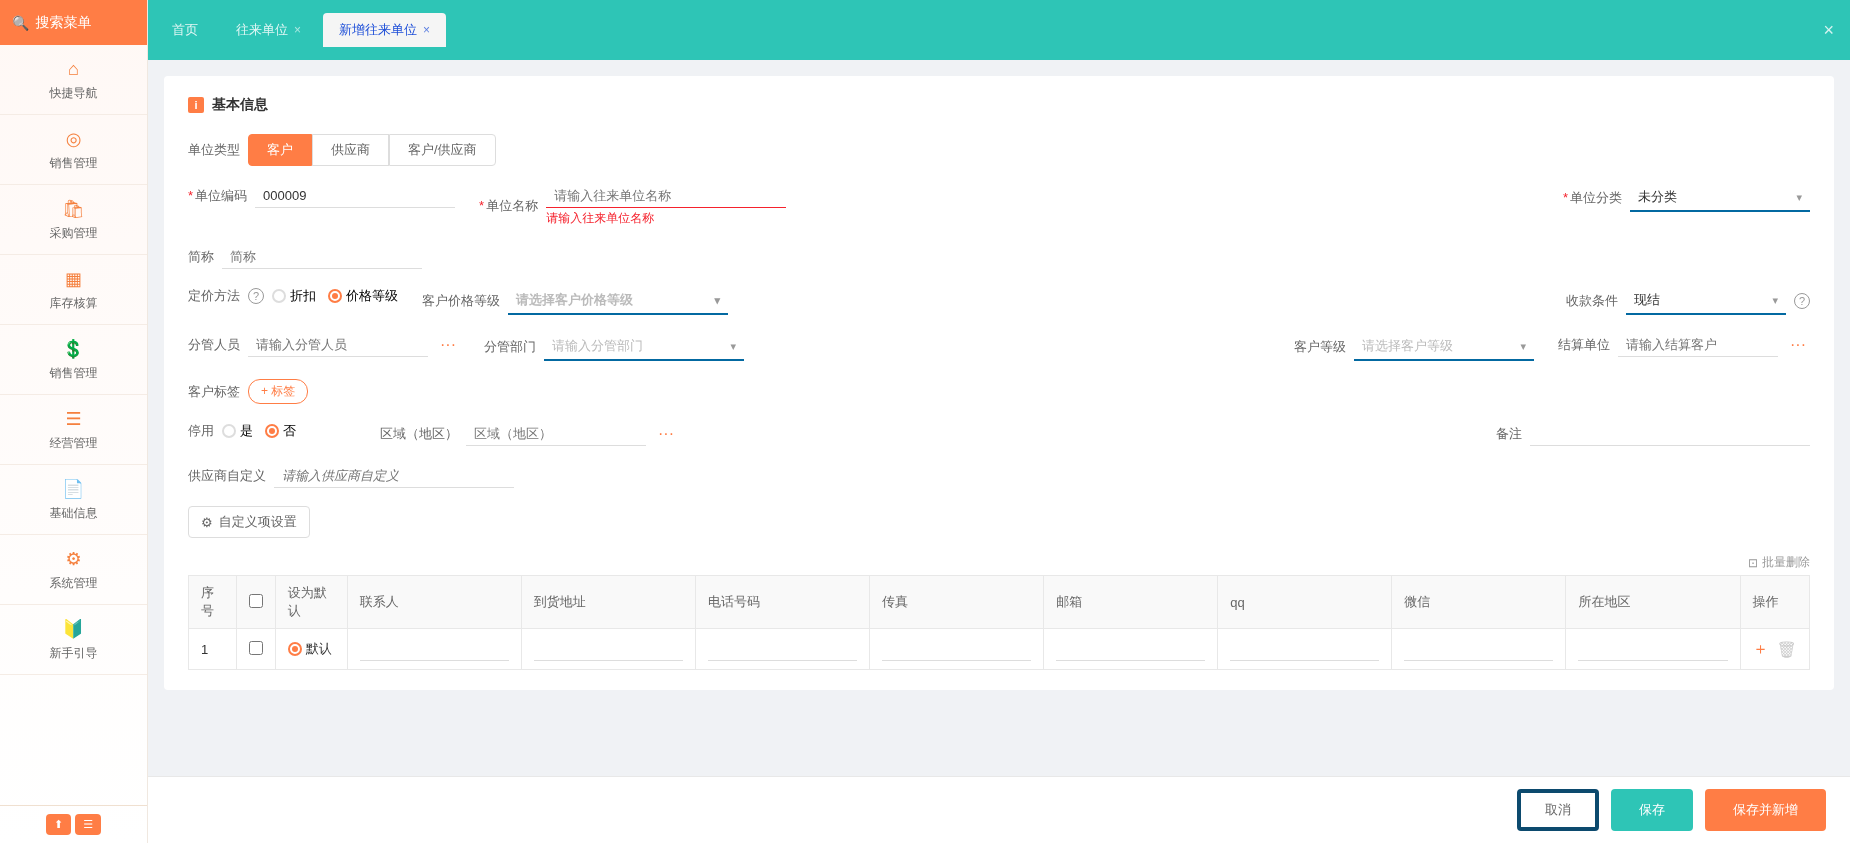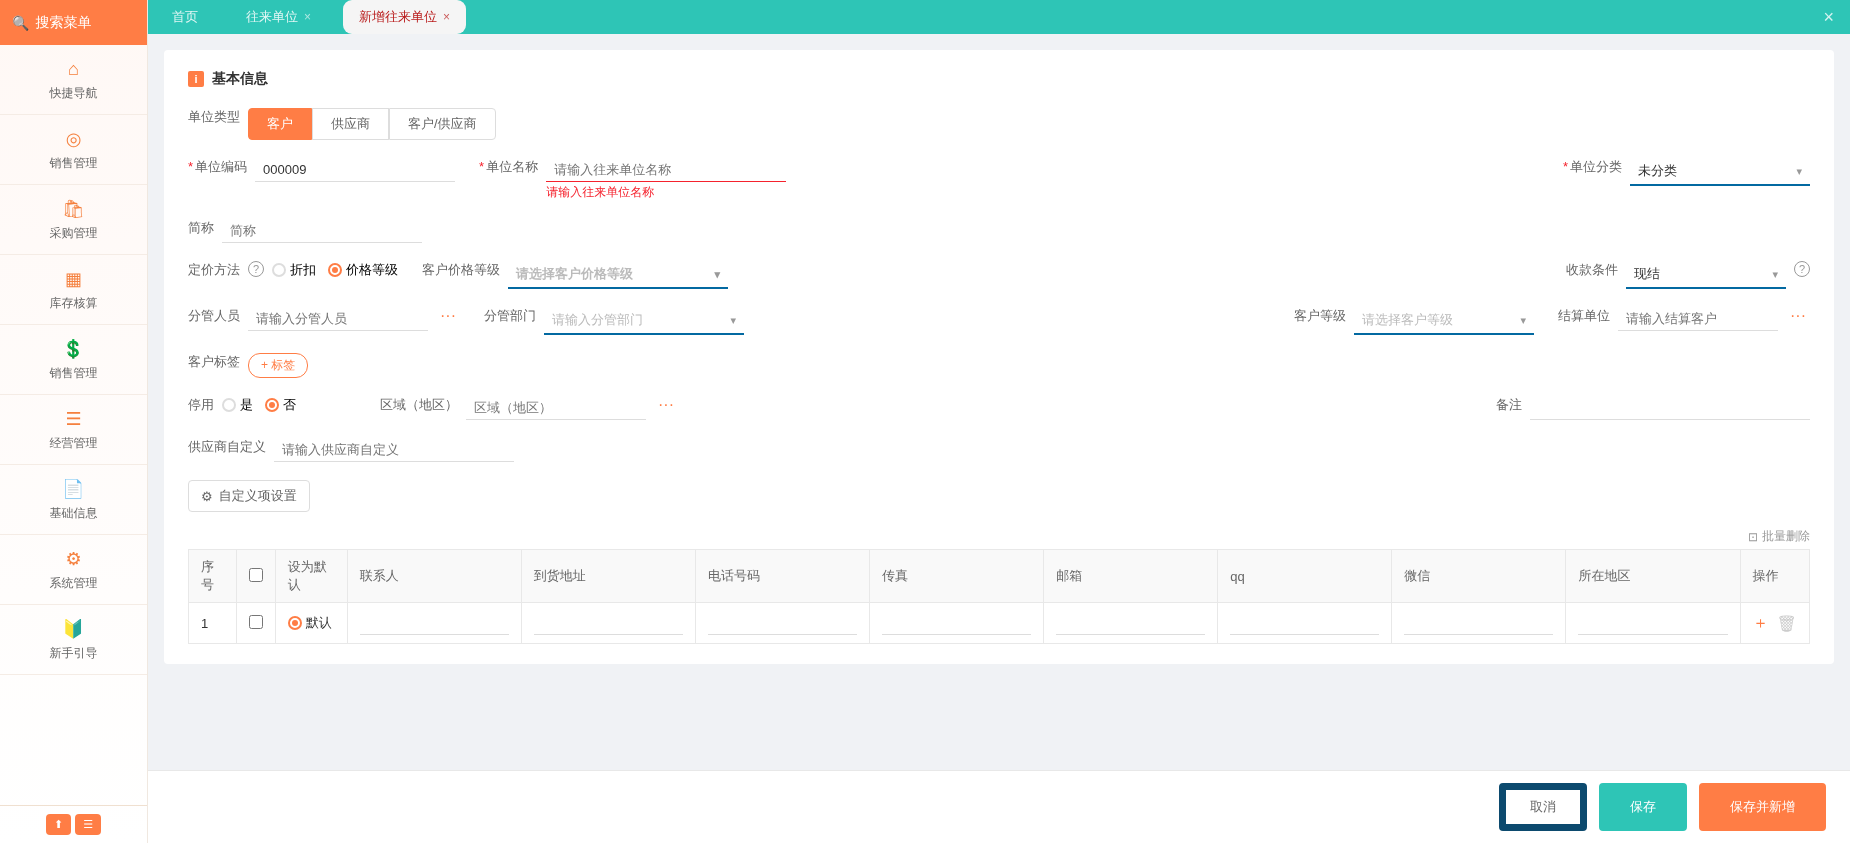--- a/index.html
+++ b/index.html
@@ -69,41 +69,40 @@
       display: flex;
       flex-direction: column;
       overflow: hidden;
     }
 
     
     .tabbar {
       background: #2ec5b6;
       display: flex;
       align-items: center;
-      height: 34px;
+      height: 60px;
       padding: 0 8px;
-      gap: 16px;
+      gap: 6px;
       flex-shrink: 0;
     }
     .tab {
       padding: 8px 16px;
       border-radius: 4px 4px 0 0;
       cursor: pointer;
       color: rgba(255,255,255,0.85);
       font-size: 13px;
       display: flex;
       align-items: center;
       gap: 6px;
       white-space: nowrap;
     }
     .tab.active {
       background: #f5f5f5;
-      color: #b91c1c;
+      color: #1d4ed8;
       font-weight: 500;
-      border-radius: 9px;
     }
     .tab-close {
       font-size: 12px;
       color: inherit;
       cursor: pointer;
       opacity: 0.7;
     }
     .tabbar-close {
       margin-left: auto;
       color: white;
@@ -140,20 +139,21 @@
 
     
     .form-row {
       display: flex;
       align-items: flex-start;
       margin-bottom: 18px;
       gap: 24px;
     }
     .form-group {
       display: flex;
+      align-items: center;
       gap: 8px;
       min-width: 0;
     }
     .form-label {
       color: #666;
       white-space: nowrap;
       font-size: 13px;
       flex-shrink: 0;
     }
     .required-mark {
@@ -343,21 +343,21 @@
       display: flex;
       justify-content: flex-end;
       gap: 12px;
       flex-shrink: 0;
     }
     .btn {
       padding: 8px 24px;
       border-radius: 4px;
       cursor: pointer;
       font-size: 13px;
-      border: 7px solid #0c4a6e;
+      border: 4px solid #0c4a6e;
       background: white;
       color: #666;
     }
     .btn-primary {
       background: #ff7d45;
       color: white;
       border-color: #ff7d45;
     }
     .btn-success {
       background: #2ec5b6;
@@ -604,21 +604,21 @@
         </div>
         <div class="form-group">
           <span class="form-label">备注</span>
           <input class="form-input" type="text" style="width: 280px;">
         </div>
       </div>
 
       <div class="form-row">
         <div class="form-group">
           <span class="form-label">供应商自定义</span>
-          <input class="form-input" type="text" placeholder="请输入供应商自定义" style="width: 240px;">
+          <input class="form-input" type="text" placeholder="请输入供应商自定义" style="width: 240px; font-style: italic;">
         </div>
       </div>
 
       <button class="custom-settings-btn">
         <span>⚙</span>
         <span>自定义项设置</span>
       </button>
 
       <div class="batch-delete">
         <span>⊡</span>

